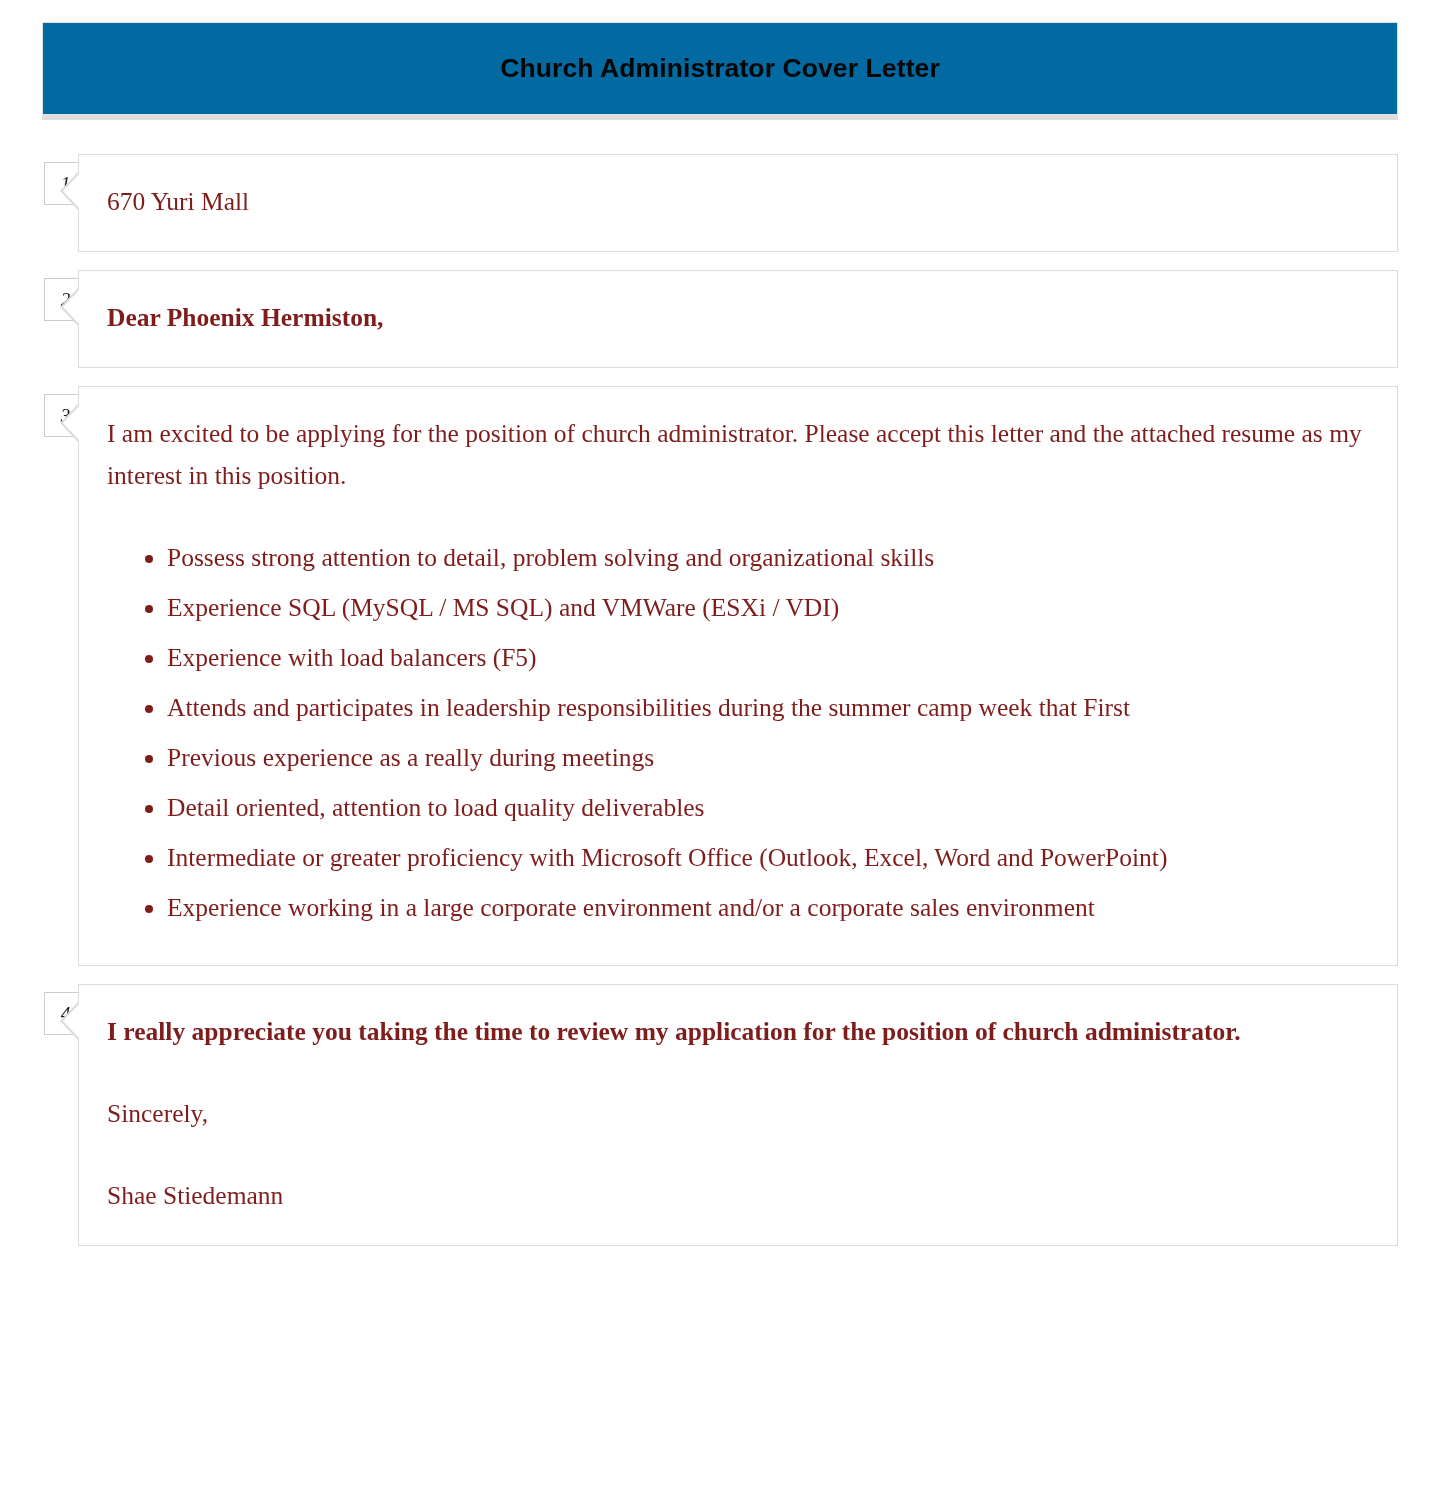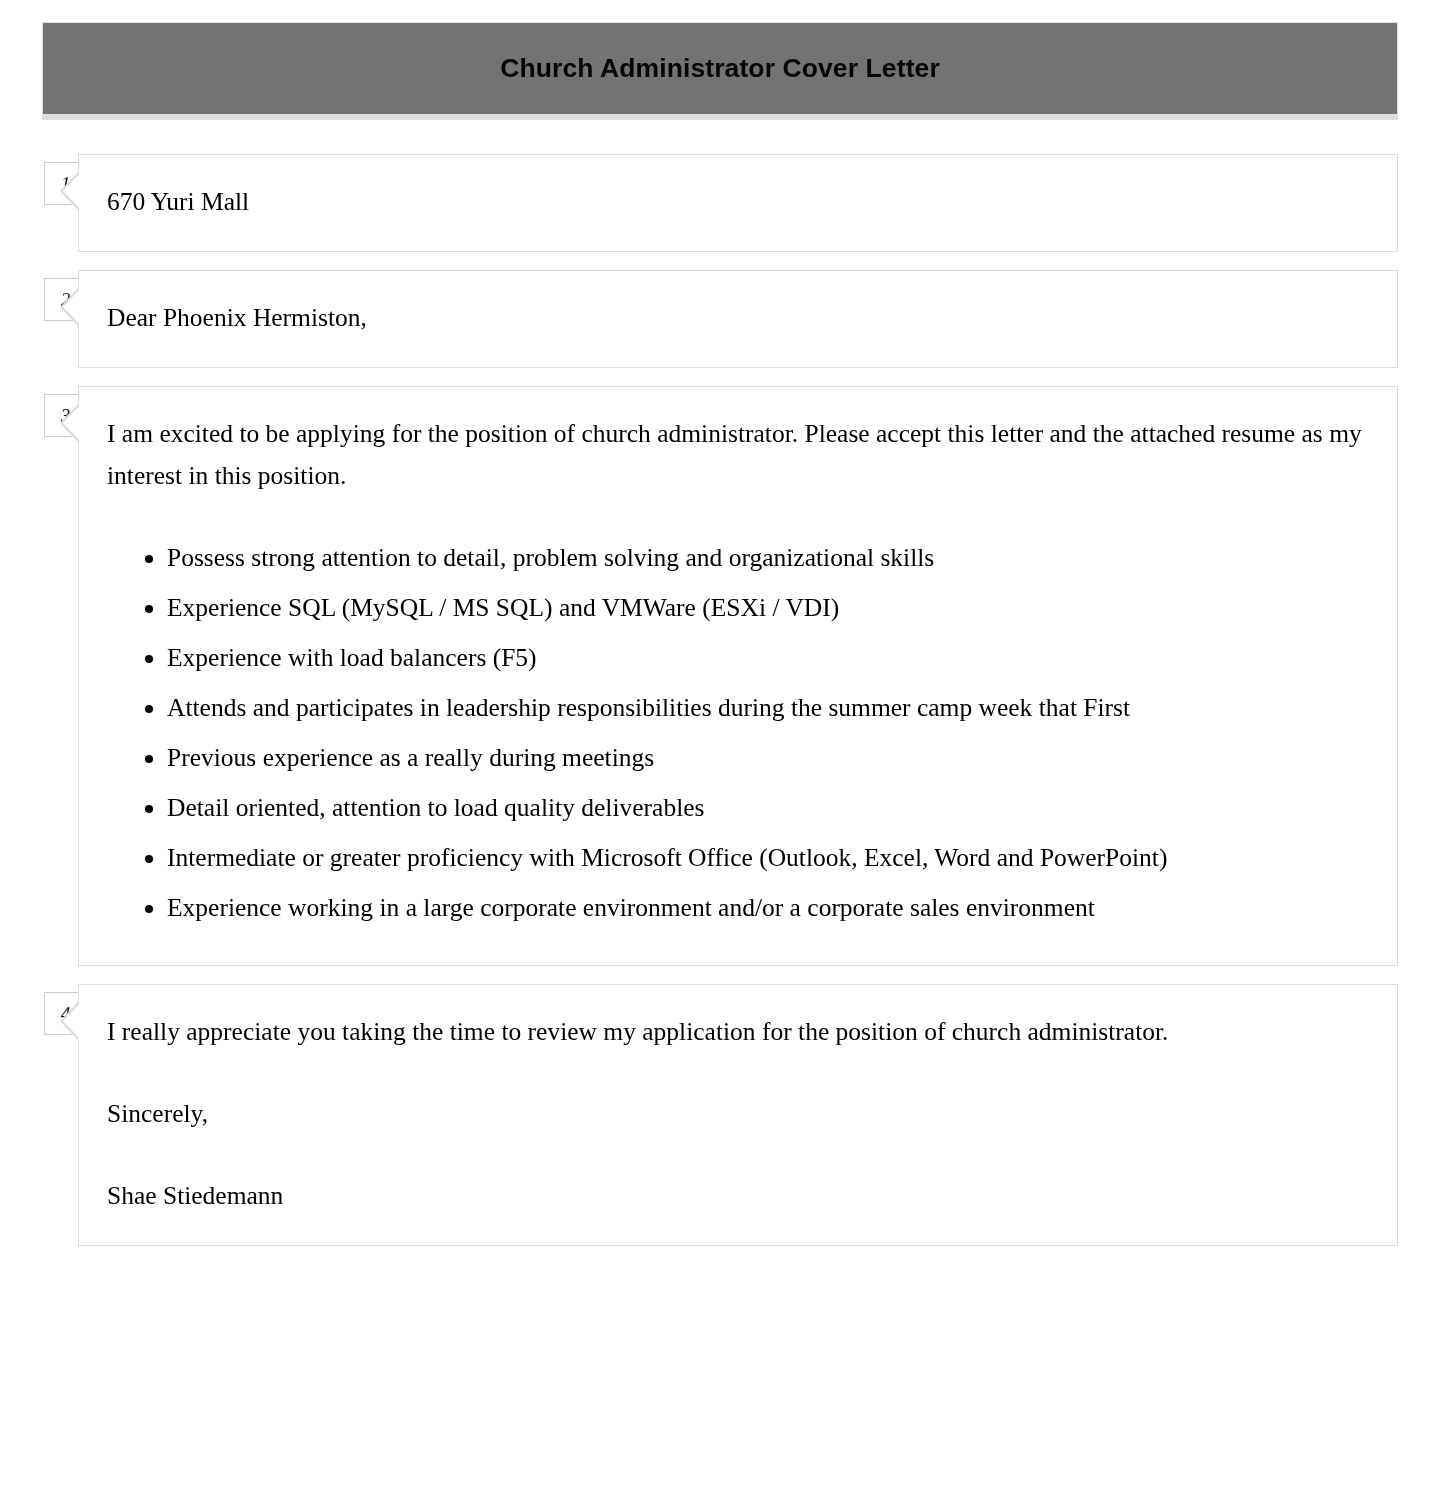--- a/index.html
+++ b/index.html
@@ -18,21 +18,21 @@
   .page {
     position: relative;
     width: 1440px;
     box-sizing: border-box;
     padding: 0;
   }
 
   
   .doc-header {
     margin: 22px 42px 0 42px;
-    background: #737373;
+    background: #0369a1;
     border: 1px solid #e2e2e2;
     border-bottom: 6px solid #dedede;
     height: 98px;
     display: flex;
     align-items: center;
     justify-content: center;
     box-sizing: border-box;
   }
   .doc-header-title {
     font-family: "Liberation Sans", sans-serif;
@@ -109,28 +109,28 @@
     border-top: 20px solid transparent;
     border-bottom: 20px solid transparent;
     border-right: 19px solid #ffffff;
   }
 
   
   .ltxt {
     font-family: "Liberation Serif", serif;
     font-size: 25.5px;
     line-height: 42px;
-    color: #000000;
+    color: #7f1d1d;
   }
   .ltxt p {
     margin: 0 0 40px 0;
   }
   .ltxt p:last-child { margin-bottom: 0; }
   .ltxt p.tight { margin-bottom: 0; }
-  .ltxt .bold { font-weight: normal; }
+  .ltxt .bold { font-weight: bold; }
 
   .addr-line { display: block; }
 
   ul.bullets {
     margin: 0 0 0 0;
     padding-left: 52px;
     list-style: disc;
   }
   ul.bullets li {
     margin: 8px;

